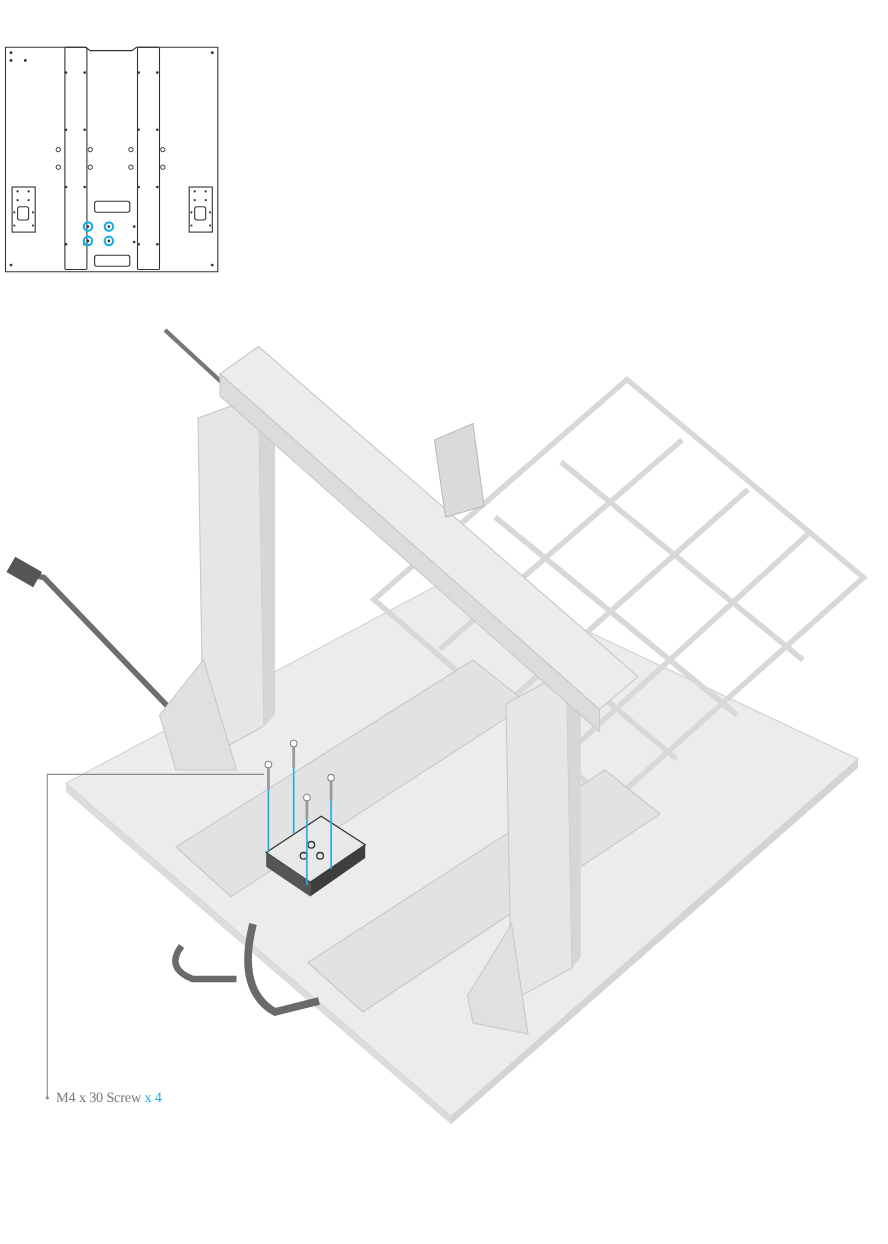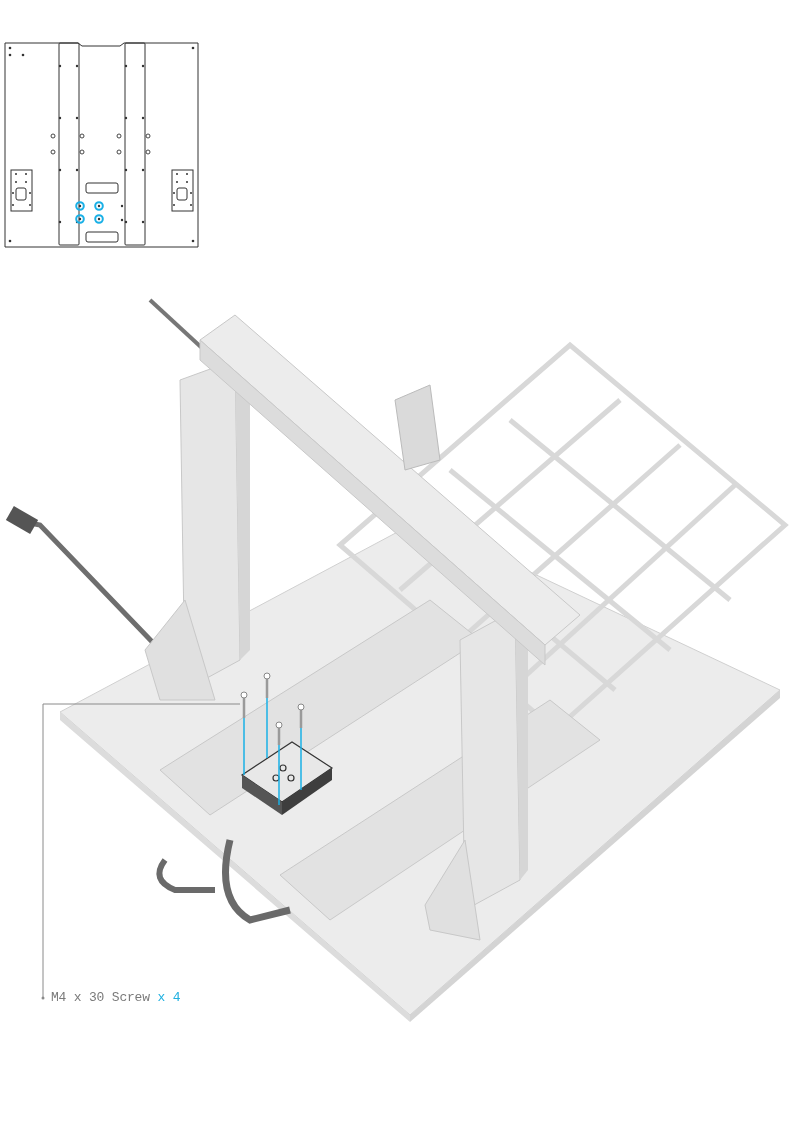--- a/index.html
+++ b/index.html
@@ -1,18 +1,18 @@
 <!DOCTYPE html>
 <html><head>
 <meta charset="utf-8">
 <style>
   html,body{margin:0;padding:0;background:#ffffff;}
   body{width:807px;height:1131px;position:relative;overflow:hidden;font-family:"Liberation Sans",sans-serif;}
   .abs{position:absolute;}
-  .callout-label{position:absolute;left:51px;top:990px;font-size:13px;color:#7a7a7a;font-family:Liberation Mono, monospace;letter-spacing:-0.2px;}
+  .callout-label{position:absolute;left:51px;top:990px;font-size:13px;color:#7a7a7a;font-family:Liberation Serif, serif;letter-spacing:-0.2px;}
   .callout-label .qty{color:#1fb0e0;}
 </style>
 </head>
 <body>
 
 <svg class="abs" style="left:0;top:30px" width="210" height="225" viewBox="0 0 210 225">
   <g fill="none" stroke="#333" stroke-width="1">
     <path d="M5 13 L78 13 L82 16 L120 16 L124 13 L198 13 L198 217 L5 217 Z"></path>
     <rect x="59" y="13" width="20" height="202" rx="1"></rect>
     <rect x="125" y="13" width="20" height="202" rx="1"></rect>

